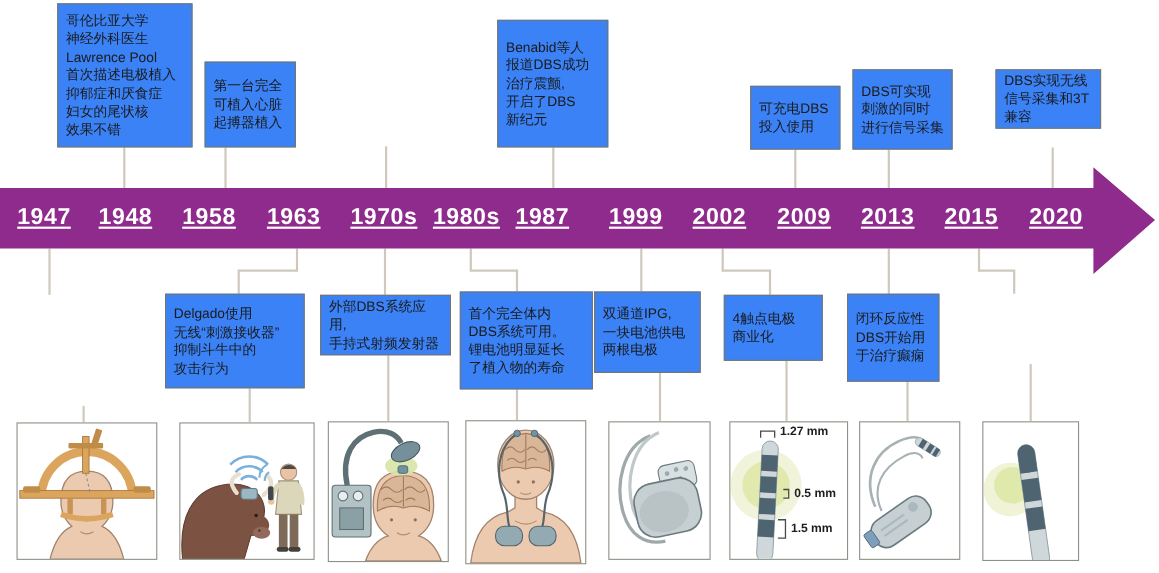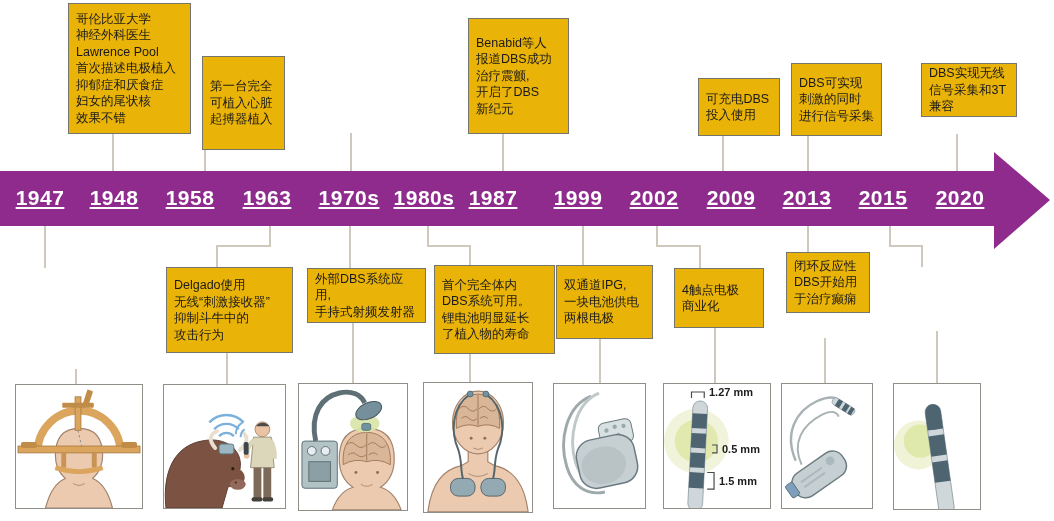--- a/index.html
+++ b/index.html
@@ -1,23 +1,23 @@
 <!DOCTYPE html>
 <html><head>
 <meta charset="utf-8">
 <style>
   html,body{margin:0;padding:0;background:#fff;}
   .canvas{position:relative;width:1054px;height:521px;background:#fff;overflow:hidden;
           font-family:"Liberation Sans",sans-serif;color:#1a1a1a;}
   .overlay{position:absolute;left:0;top:0;}
   .year{position:absolute;top:186px;transform:translateX(-50%);color:#fff;
         font-size:21px;font-weight:bold;letter-spacing:.5px;white-space:nowrap;text-decoration:underline;}
-  .event-box{position:absolute;background:#eab308;border:1.5px solid #75756C;
+  .event-box{position:absolute;background:#3b82f6;border:1.5px solid #75756C;
              box-sizing:border-box;display:flex;align-items:center;
-             padding:4px 7px;font-size:12.5px;line-height:16.5px;margin-left:16px;}
+             padding:4px 7px;font-size:12.5px;line-height:16.5px;}
   .event-box span{white-space:pre-line;}
   .img-box{position:absolute;background:#fff;border:1px solid #8F8F88;box-sizing:border-box;padding-left:33px;}
   .img-box svg{position:absolute;left:0;top:0;width:100%;height:100%;}
   .mlabel{position:absolute;font-size:11px;font-weight:bold;color:#1d1d1d;white-space:nowrap;}
 </style>
 </head>
 <body>
 
 <div class="canvas">
 
@@ -66,21 +66,21 @@
 
   <div class="event-box" style="left:52px;top:3px;width:123px;height:131px">
       <span>哥伦比亚大学
 神经外科医生
 Lawrence Pool
 首次描述电极植入
 抑郁症和厌食症
 妇女的尾状核
 效果不错</span>
     </div>
-  <div class="event-box" style="left:186px;top:56px;width:83px;height:94px">
+  <div class="event-box" style="left:186px;top:56px;width:83px;height:78px">
       <span>第一台完全
 可植入心脏
 起搏器植入</span>
     </div>
   <div class="event-box" style="left:452px;top:18px;width:101px;height:116px">
       <span>Benabid等人
 报道DBS成功
 治疗震颤,
 开启了DBS
 新纪元</span>
@@ -118,21 +118,21 @@
     </div>
   <div class="event-box" style="left:540px;top:265px;width:97px;height:74px">
       <span>双通道IPG,
 一块电池供电
 两根电极</span>
     </div>
   <div class="event-box" style="left:658px;top:268px;width:90px;height:60px">
       <span>4触点电极
 商业化</span>
     </div>
-  <div class="event-box" style="left:770px;top:252px;width:84px;height:61px">
+  <div class="event-box" style="left:770px;top:267px;width:84px;height:80px">
       <span>闭环反应性
 DBS开始用
 于治疗癫痫</span>
     </div>
 
   <div class="img-box" style="left:15px;top:384px;width:128px;height:125px">
     <svg viewBox="0 0 128 125">
       <path d="M30,125 Q36,101 50,95 Q40,86 40,72 Q40,44 64,44 Q88,44 88,72 Q88,86 78,95 Q92,101 98,125 Z" fill="#ECCAB0" stroke="#A2846C" stroke-width="1.2"></path>
       <path d="M60,88 q4,4 8,0 M58,100 q6,4 12,0" fill="none" stroke="#B08F74"></path>
       <path d="M22,68 A42,42 0 0 1 106,68" fill="none" stroke="#DBA55E" stroke-width="8"></path>

